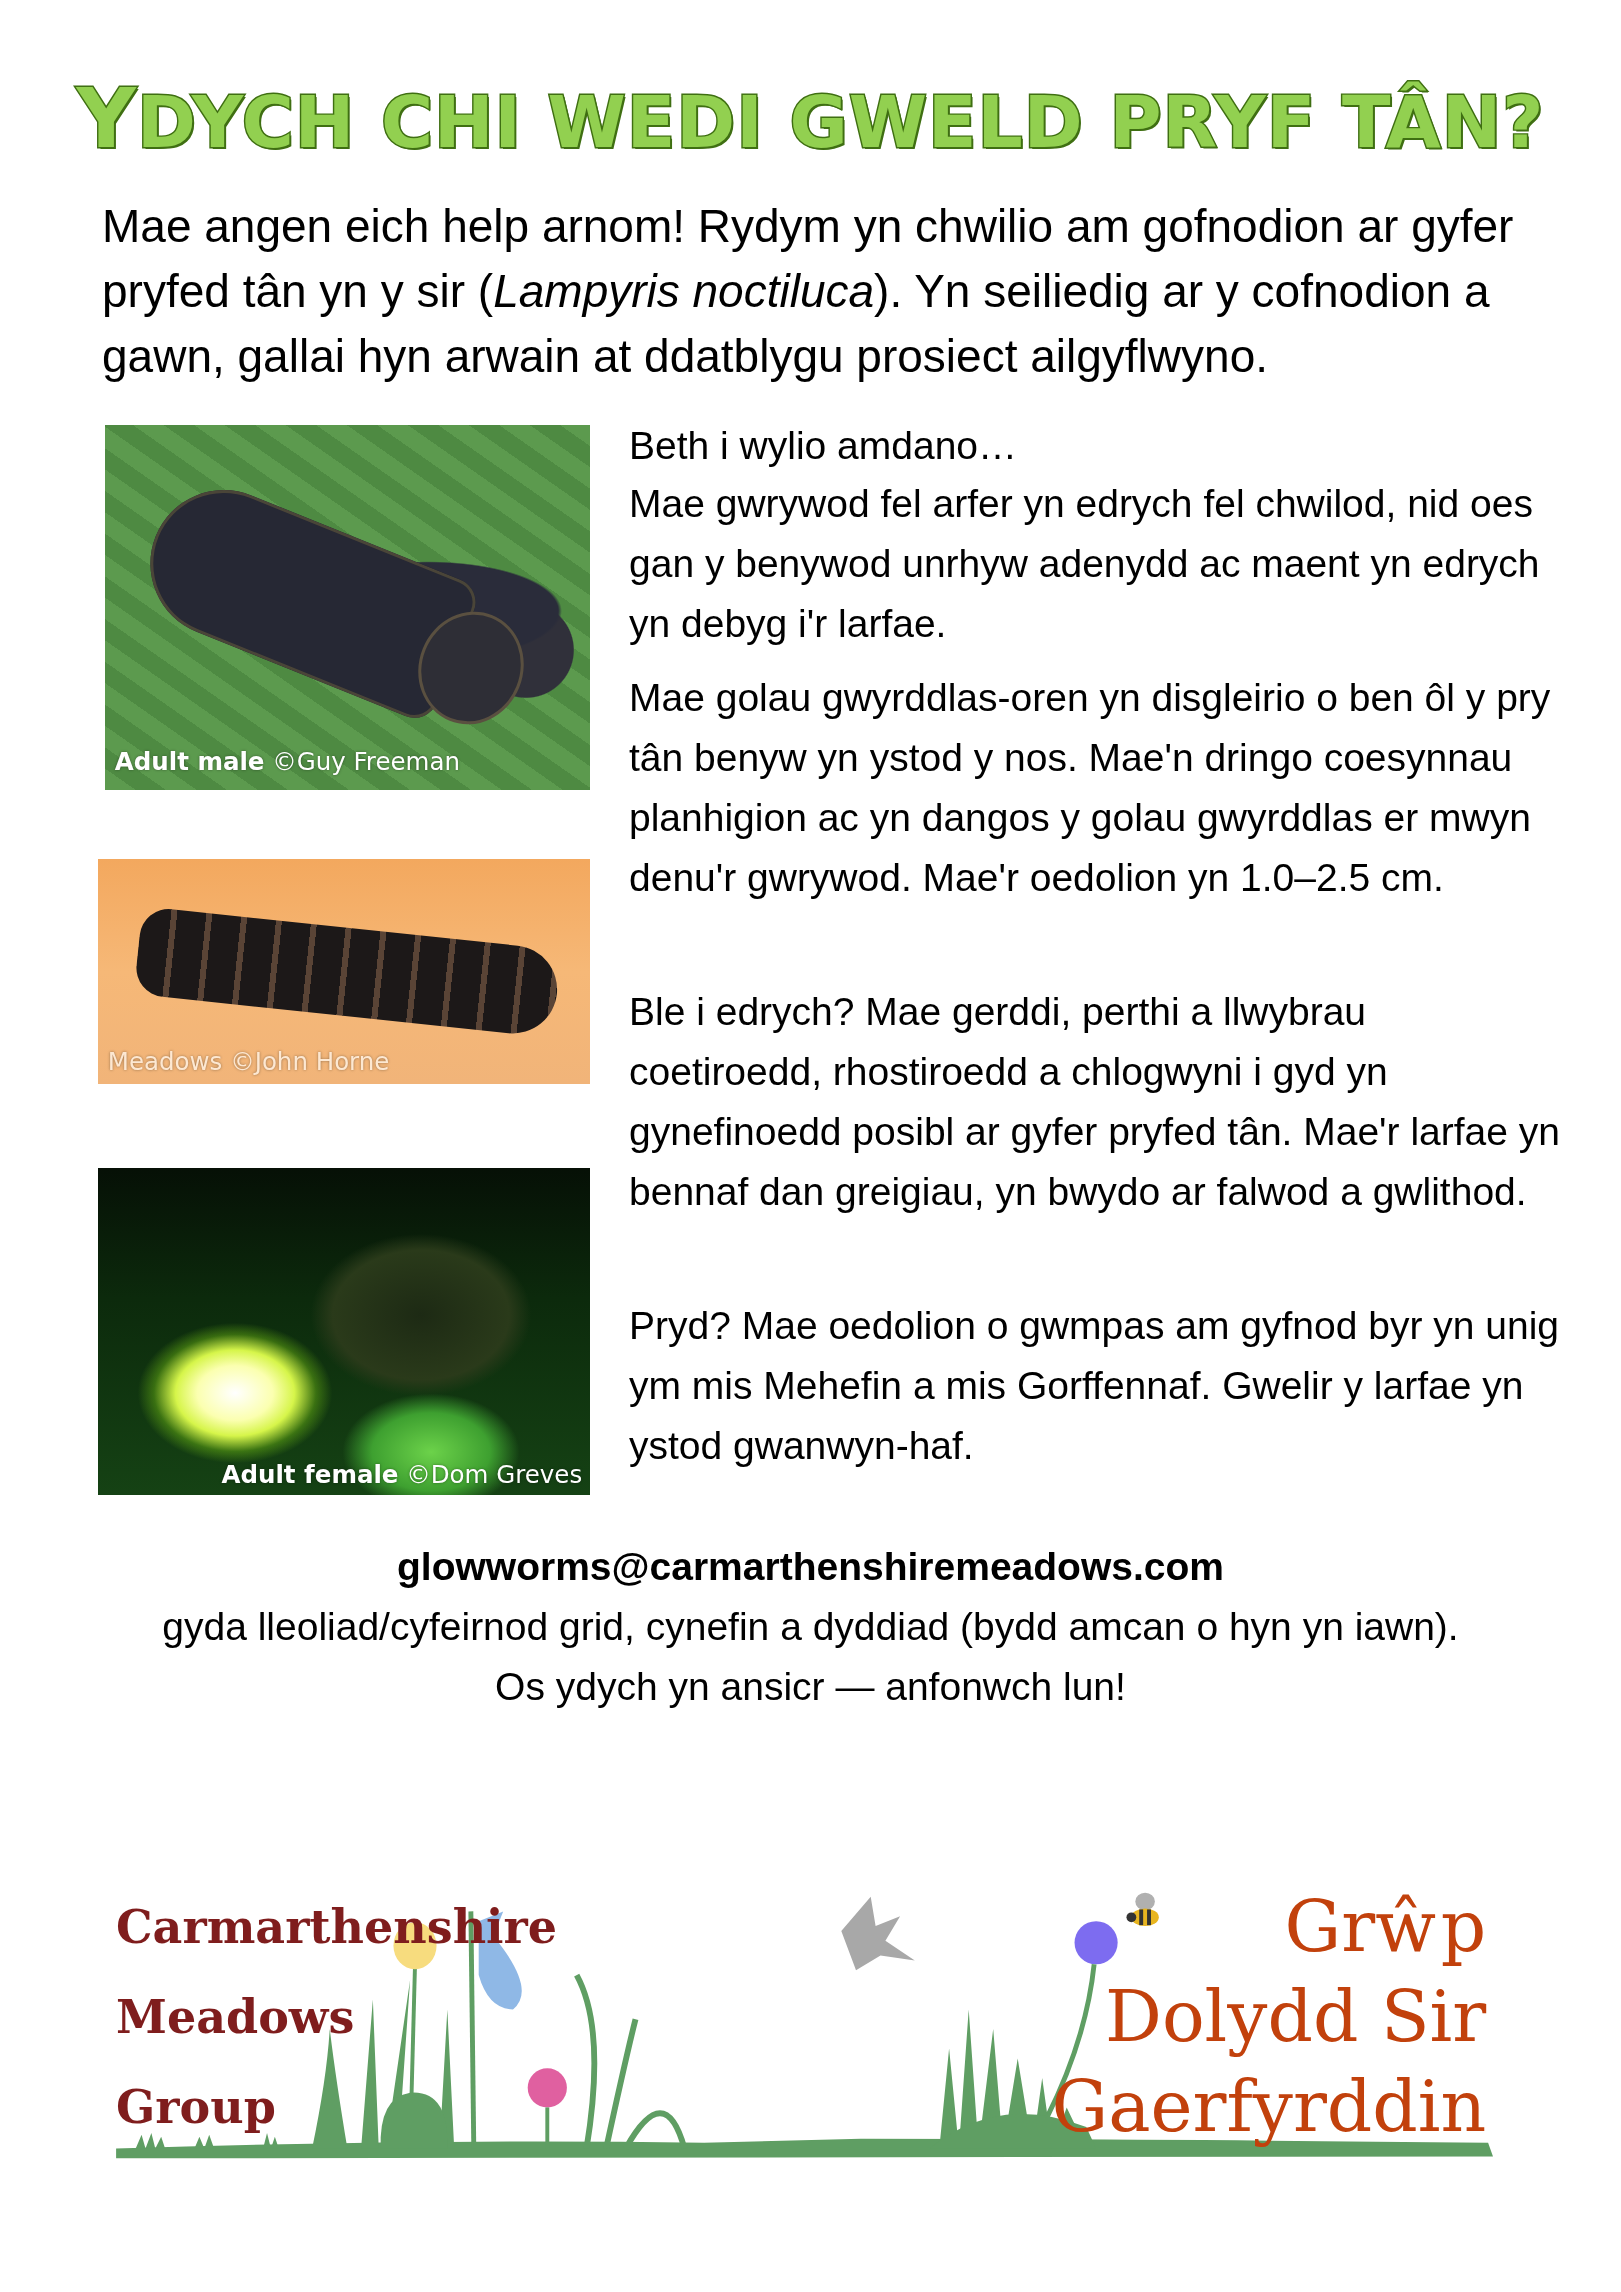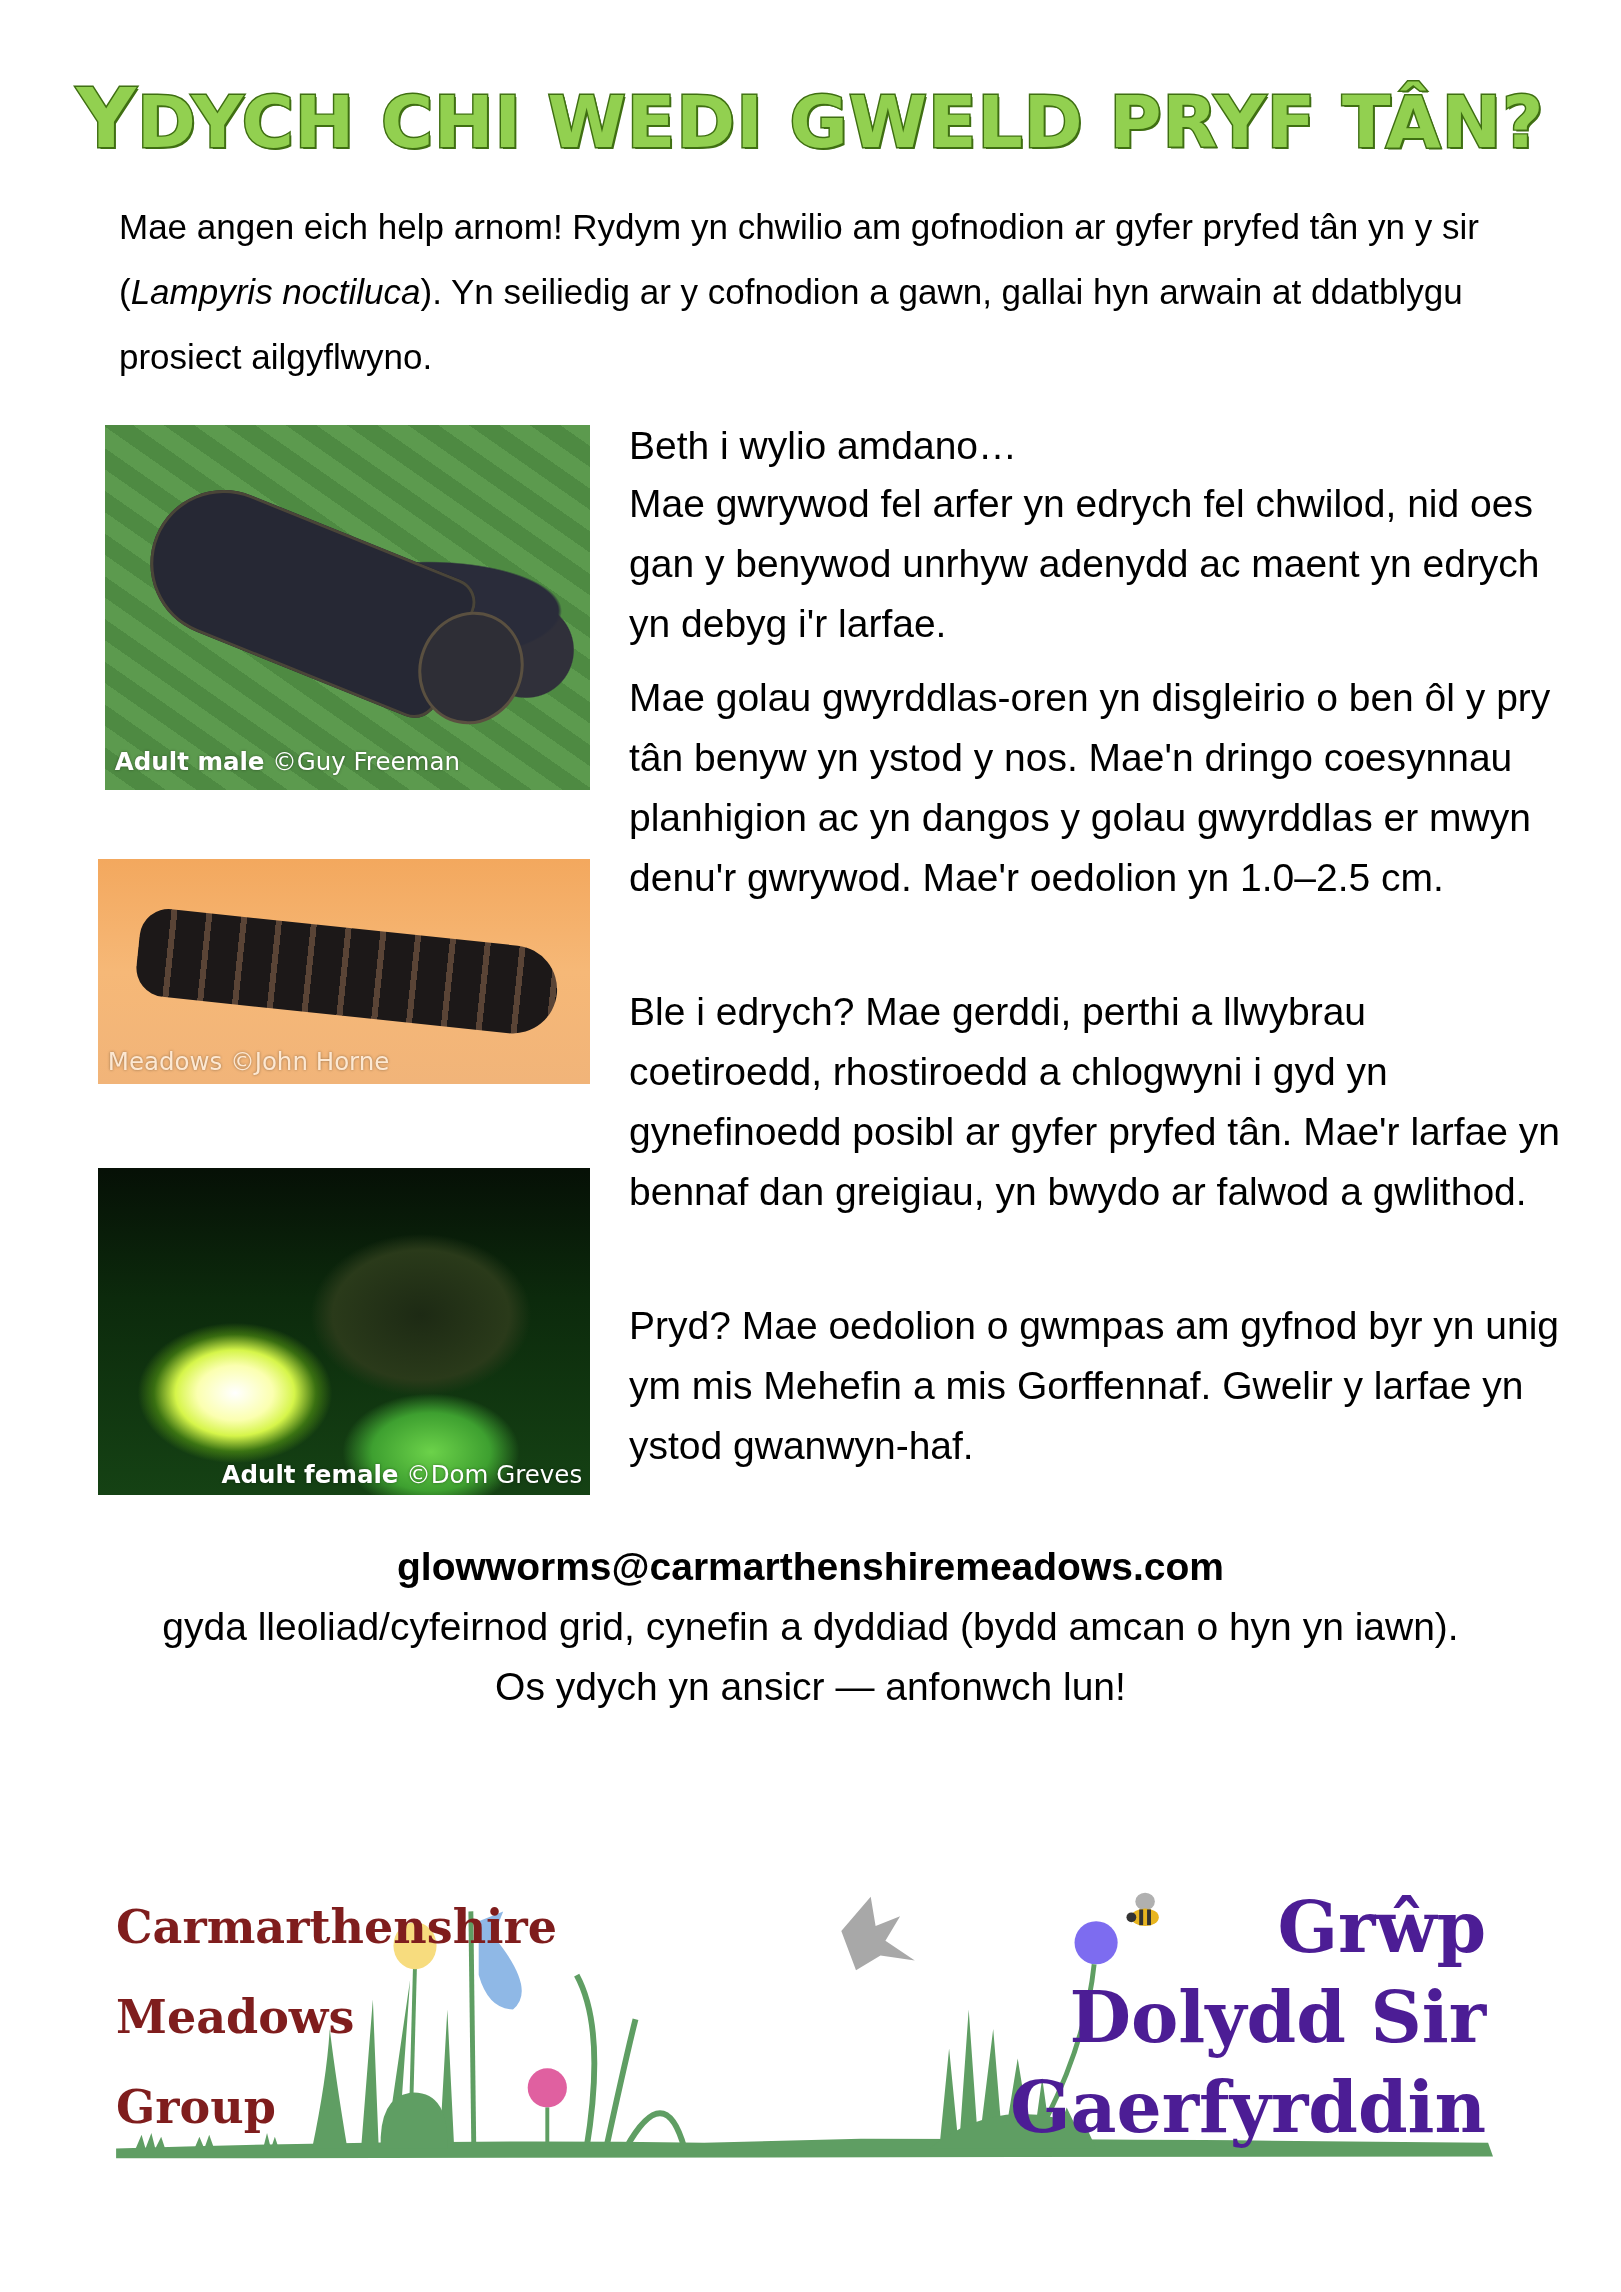--- a/index.html
+++ b/index.html
@@ -9,22 +9,22 @@
   .title {
     position:absolute; left:0; top:71px; width:1621px; text-align:center;
     font-family:"DejaVu Sans", sans-serif; font-weight:bold;
     font-size:71px; letter-spacing:1px; color:#92d050;
     -webkit-text-stroke:2.9px #3f6f12; paint-order:stroke fill;
     text-shadow: 2px 2px 0 #3f6f12;
   }
   .title .big { font-size:82px; }
 
   .intro {
-    position:absolute; left:119px; top:194px; width:1431px;
-    font-size:35px; line-height:65px;
+    position:absolute; left:102px; top:194px; width:1431px;
+    font-size:46px; line-height:65px;
   }
   .intro i { font-style:italic; }
 
   .photo { position:absolute; overflow:hidden; }
   .photo .caption {
     position:absolute; color:#fff; font-size:24.5px;
     text-shadow:0 0 2.9px rgba(0,0,0,0.4);
     font-family:"DejaVu Sans", sans-serif;
   }
   .photo .caption b { font-weight:bold; }
@@ -84,22 +84,22 @@
   .logo {
     position:absolute; left:116px; top:1882px; width:1382px; height:294px;
   }
   .logo-en {
     position:absolute; left:0; top:0;
     font-family:"DejaVu Serif", "Liberation Serif", serif; font-weight:bold;
     color:#7f1d1d; font-size:46px; line-height:90px;
   }
   .logo-cy {
     position:absolute; right:11.8px; top:0; text-align:right;
-    font-family:"DejaVu Serif", "Liberation Serif", serif; font-weight:bold;
-    color:#4c1d95; font-size:71px; line-height:90px;
+    font-family:"DejaVu Serif", "Liberation Serif", serif; font-weight:normal;
+    color:#c2410c; font-size:71px; line-height:90px;
   }
   .logo-art { position:absolute; left:0; top:0; width:1382px; height:294px; }
 </style>
 </head>
 <body>
 
 <div class="title"><span class="big">Y</span><span>DYCH CHI WEDI GWELD PRYF TÂN?</span></div>
 
 <div class="intro"><span>Mae angen eich help arnom!  Rydym yn chwilio am gofnodion ar gyfer pryfed tân yn y sir (</span><i>Lampyris noctiluca</i><span>). Yn seiliedig ar y cofnodion a gawn, gallai hyn arwain at ddatblygu prosiect ailgyflwyno.</span></div>
 

